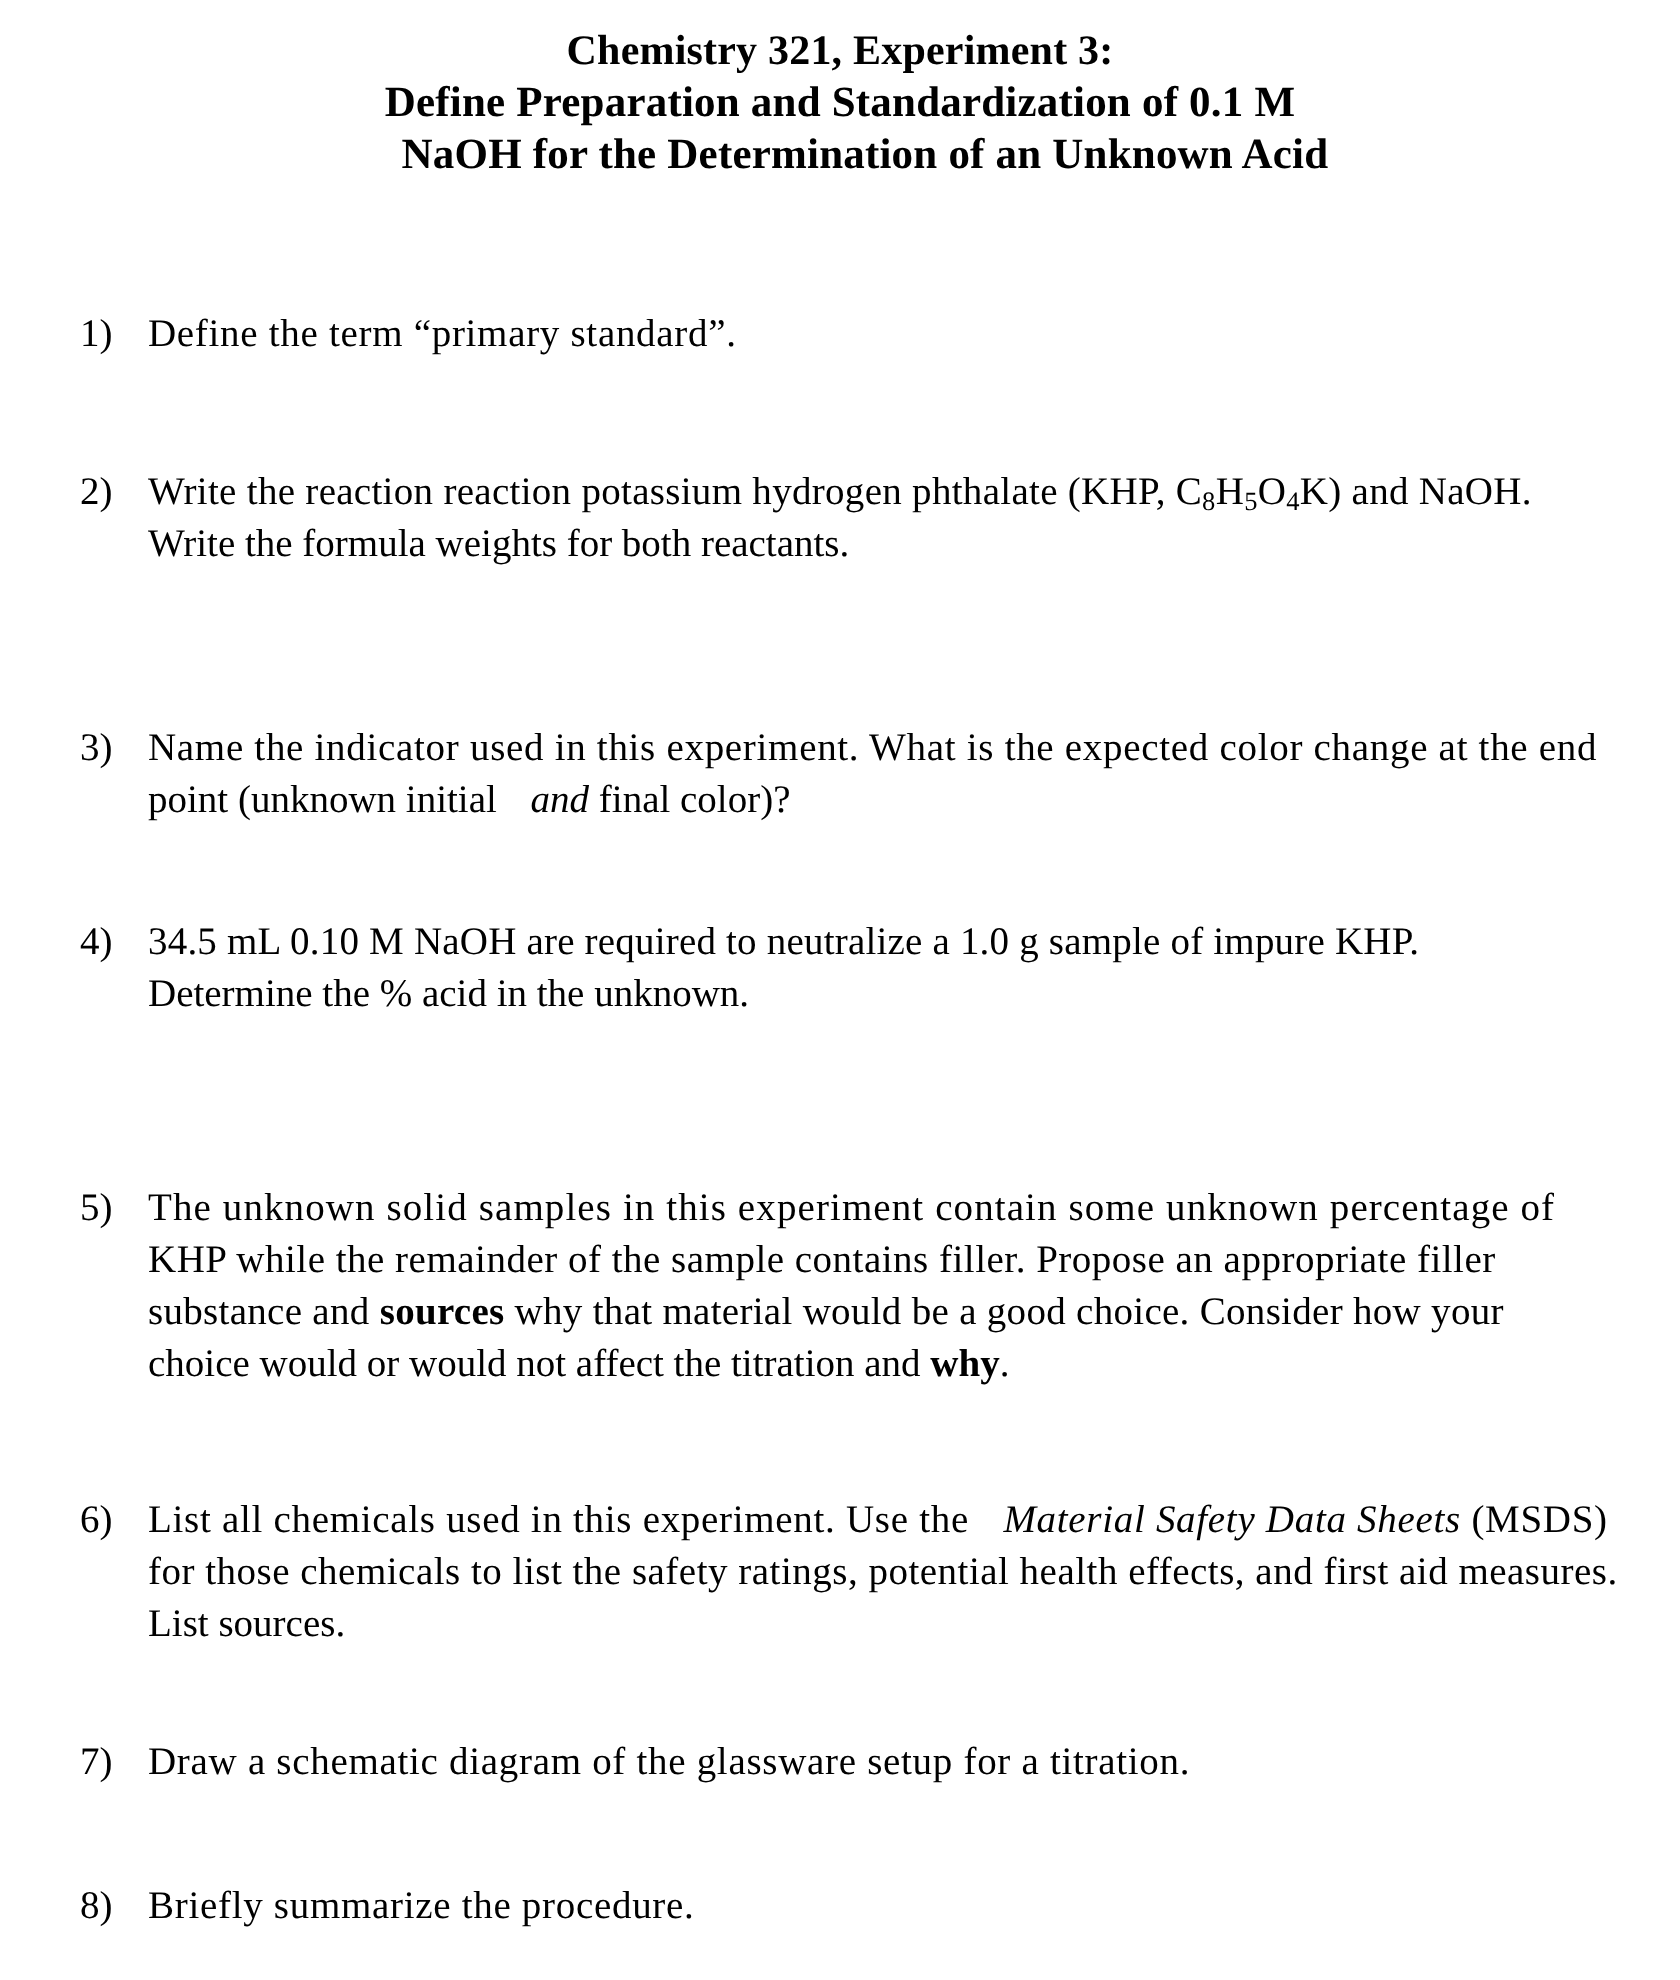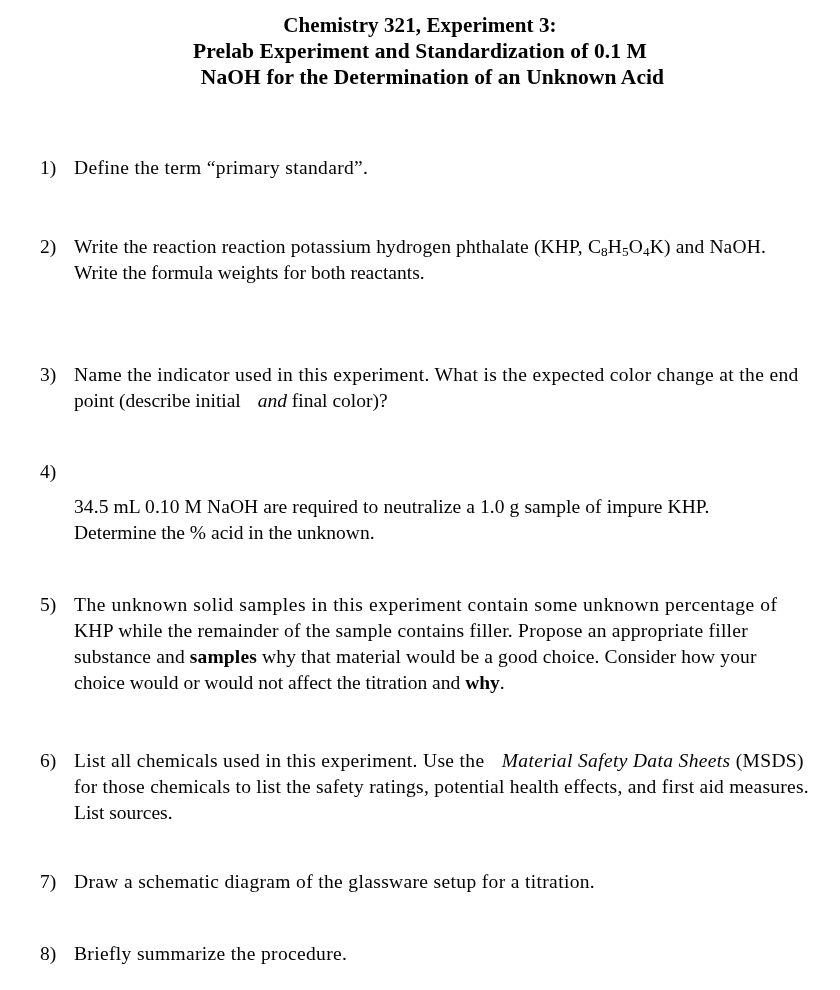--- a/index.html
+++ b/index.html
@@ -80,38 +80,38 @@
   #q3 { left: 40px; top: 362px; }
   #q4 { left: 40px; top: 459px; }
   #q5 { left: 40px; top: 592px; }
   #q6 { left: 40px; top: 748px; }
   #q7 { left: 40px; top: 869px; }
   #q8 { left: 40px; top: 941px; }
 
   
   #q2 .ln.a { letter-spacing: 0.15px; }
   #q3 .ln.a { letter-spacing: 0.35px; }
-  #q4 .ln.a { letter-spacing: 0.1px; margin-top: 35px; }
+  #q4 .ln.a { letter-spacing: 0.1px; }
   #q5 .ln.a { letter-spacing: 0.55px; }
   #q5 .ln.b { letter-spacing: 0.25px; }
   #q5 .ln.c { letter-spacing: 0.15px; }
   #q6 .ln.a { letter-spacing: 0.35px; }
   #q6 .ln.b { letter-spacing: 0.25px; }
   #q7 .ln.a { letter-spacing: 0.35px; }
   #q8 .ln.a { letter-spacing: 0.35px; }
   #q1 .ln.a { letter-spacing: 0.35px; }
 </style>
 </head>
 <body>
 
 <div class="page">
 
   <div class="title-block">
     <div class="title-line l1">Chemistry 321, Experiment 3:</div>
-    <div class="title-line l2">Prelab Experiment and Standardization of 0.1 M</div>
+    <div class="title-line l2">Define Preparation and Standardization of 0.1 M</div>
     <div class="title-line l3">NaOH for the Determination of an Unknown Acid</div>
   </div>
 
   <div class="questions">
     <div class="q" id="q1">
       <span class="q-num">1)</span>
       <div class="q-body">
           <span class="ln a"><span>Define the term “primary standard”.</span></span>
         </div>
     </div>
@@ -119,36 +119,36 @@
       <span class="q-num">2)</span>
       <div class="q-body">
           <span class="ln a"><span>Write the reaction reaction potassium hydrogen phthalate (KHP, C</span><sub>8</sub><span>H</span><sub>5</sub><span>O</span><sub>4</sub><span>K) and NaOH.</span></span>
           <span class="ln b"><span>Write the formula weights for both reactants.</span></span>
         </div>
     </div>
     <div class="q" id="q3">
       <span class="q-num">3)</span>
       <div class="q-body">
           <span class="ln a"><span>Name the indicator used in this experiment.  What is the expected color change at the end</span></span>
-          <span class="ln b"><span>point (describe initial </span><span class="it">and</span><span> final color)?</span></span>
+          <span class="ln b"><span>point (unknown initial </span><span class="it">and</span><span> final color)?</span></span>
         </div>
     </div>
     <div class="q" id="q4">
       <span class="q-num">4)</span>
       <div class="q-body">
           <span class="ln a"><span>34.5 mL 0.10 M NaOH are required to neutralize a 1.0 g sample of impure KHP.</span></span>
           <span class="ln b"><span>Determine the % acid in the unknown.</span></span>
         </div>
     </div>
     <div class="q" id="q5">
       <span class="q-num">5)</span>
       <div class="q-body">
           <span class="ln a"><span>The unknown solid samples in this experiment contain some unknown percentage of</span></span>
           <span class="ln b"><span>KHP while the remainder of the sample contains filler.  Propose an appropriate filler</span></span>
-          <span class="ln c"><span>substance and </span><span class="bd">samples</span><span> why that material would be a good choice. Consider how your</span></span>
+          <span class="ln c"><span>substance and </span><span class="bd">sources</span><span> why that material would be a good choice. Consider how your</span></span>
           <span class="ln d"><span>choice would or would not affect the titration and </span><span class="bd">why</span><span>.</span></span>
         </div>
     </div>
     <div class="q" id="q6">
       <span class="q-num">6)</span>
       <div class="q-body">
           <span class="ln a"><span>List all chemicals used in this experiment. Use the </span><span class="it">Material Safety Data Sheets</span><span> (MSDS)</span></span>
           <span class="ln b"><span>for those chemicals to list the safety ratings, potential health effects, and first aid measures.</span></span>
           <span class="ln c"><span>List sources.</span></span>
         </div>

